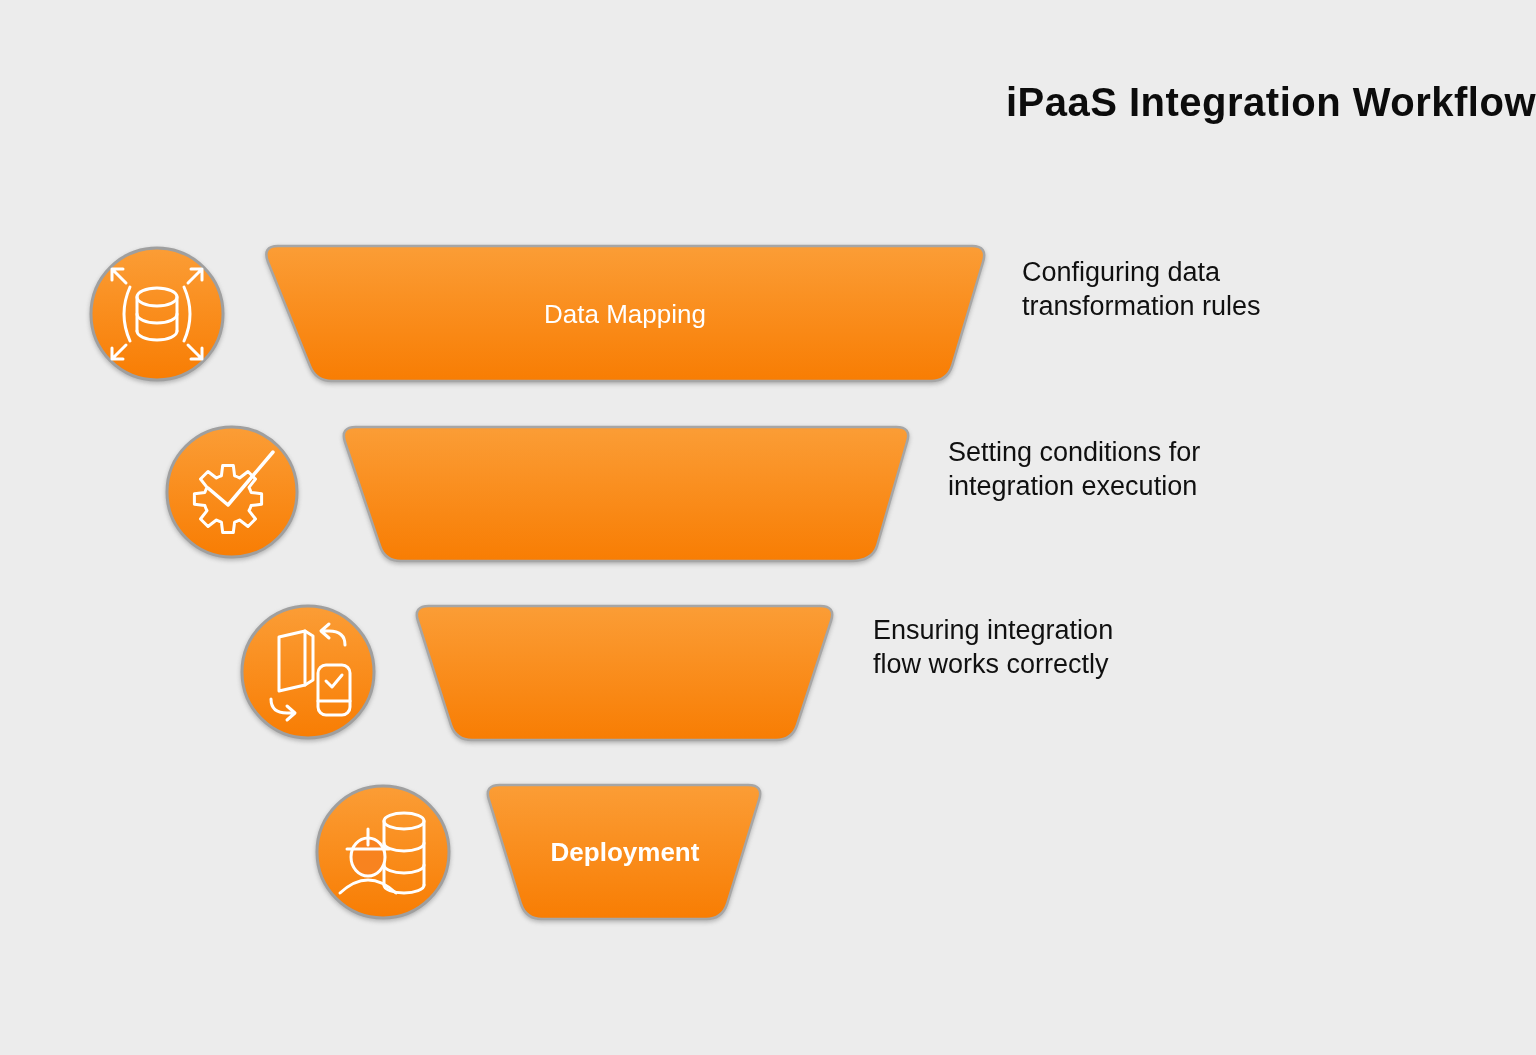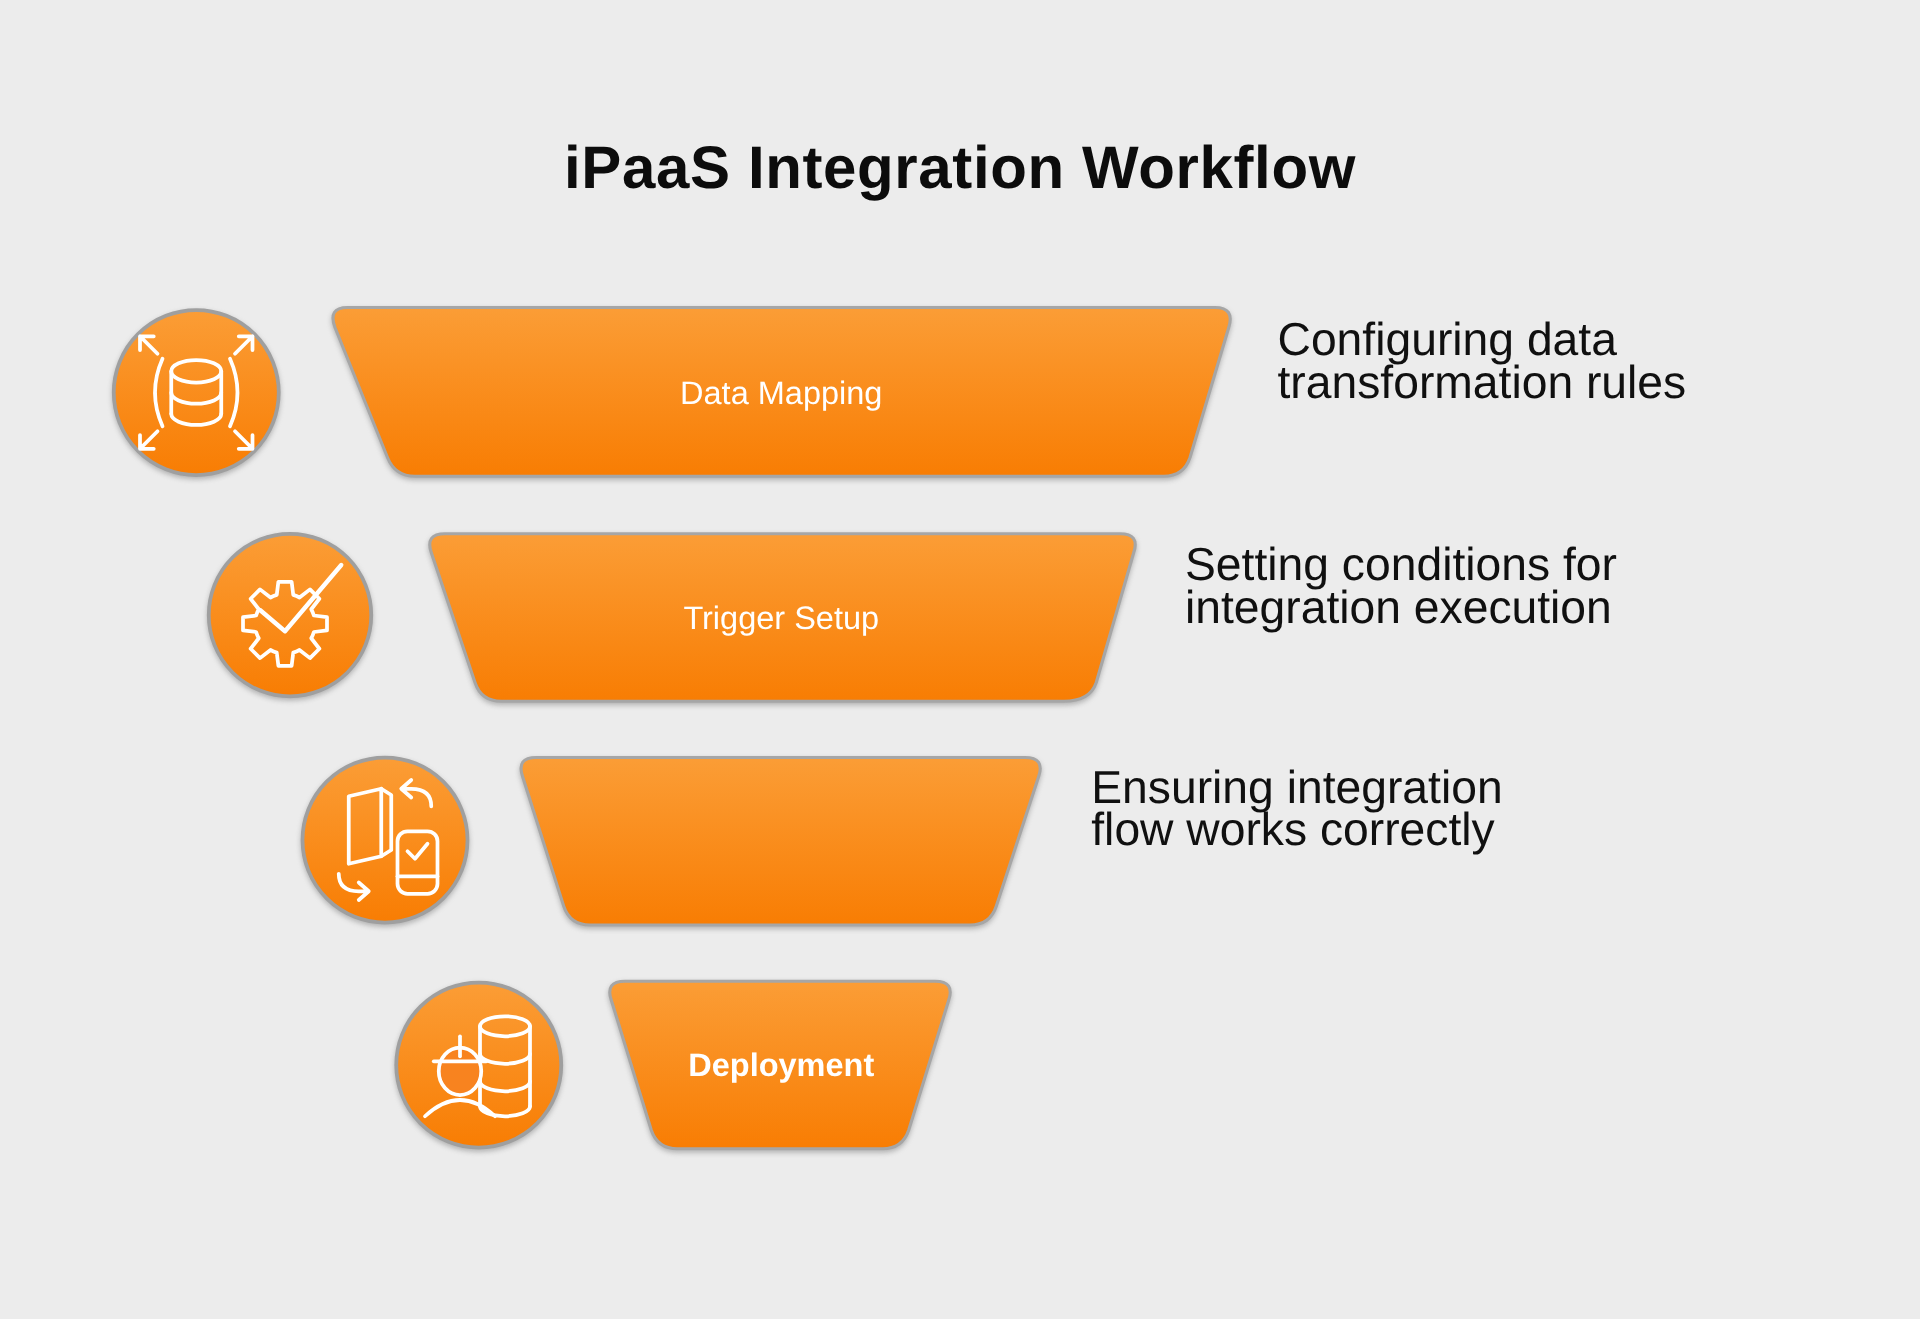--- a/index.html
+++ b/index.html
@@ -14,40 +14,40 @@
   html,body{background:var(--bg);}
   .canvas{
     position:relative;
     width:1536px;height:1055px;
     background:var(--bg);
     overflow:hidden;
     font-family:"Liberation Sans", sans-serif;
   }
   .title{
     position:absolute;
-    left:0;top:112px;width:100%;
-    text-align:center;
-    font-size:48px;line-height:46px;font-weight:700;
+    left:0;top:79px;width:100%;
+    text-align:right;
+    font-size:40px;line-height:46px;font-weight:700;
     color:#0c0c0c;
     letter-spacing:0.5px;
   }
   svg.bg{position:absolute;left:0;top:0;}
   .shape{filter:drop-shadow(0px 2px 2px rgba(110,110,110,0.45));}
   .stop-top{stop-color:var(--funnel-top);}
   .stop-bottom{stop-color:var(--funnel-bottom);}
   .funnel-path{fill:url(#gradOrange);stroke:var(--border);stroke-width:2.5;}
   .icon-circle{fill:url(#gradOrange);stroke:#9f9f9f;stroke-width:3;}
   .stage-label{
     position:absolute;width:400px;height:34px;
     text-align:center;line-height:34px;
     font-size:26px;color:var(--label);
   }
   .stage-desc{
     position:absolute;
-    font-size:37px;line-height:34px;
+    font-size:27px;line-height:34px;
     color:var(--text);
     white-space:pre-line;
   }
   svg.icon{position:absolute;width:134px;height:134px;}
   .wstroke{fill:none;stroke:#ffffff;stroke-width:3;stroke-linecap:round;stroke-linejoin:round;}
   .wstroke-thick{fill:none;stroke:#ffffff;stroke-width:3.5;stroke-linecap:round;stroke-linejoin:round;}
 </style>
 </head>
 <body>
 
@@ -116,21 +116,20 @@
     </g>
     <ellipse cx="52" cy="72" rx="17" ry="19" fill="#f8831f" stroke="#ffffff" stroke-width="3"></ellipse>
     <g class="wstroke">
       <path d="M52,44 V60"></path>
       <path d="M31,64 L73,64"></path>
       <path d="M24,108 Q52,82 80,108"></path>
     </g>
   </svg>
 
   <div class="stage-label" style="left:425px;top:297px;">Data Mapping</div>
-  <div class="stage-label" style="left:425px;top:477px;">Trigger Setup</div>
   <div class="stage-label" style="left:425px;top:835px;font-weight:bold;">Deployment</div>
 
   <div class="stage-desc" style="left:1022px;top:255px;">Configuring data
 transformation rules</div>
   <div class="stage-desc" style="left:948px;top:435px;">Setting conditions for
 integration execution</div>
   <div class="stage-desc" style="left:873px;top:613px;">Ensuring integration
 flow works correctly</div>
 
 </div>

